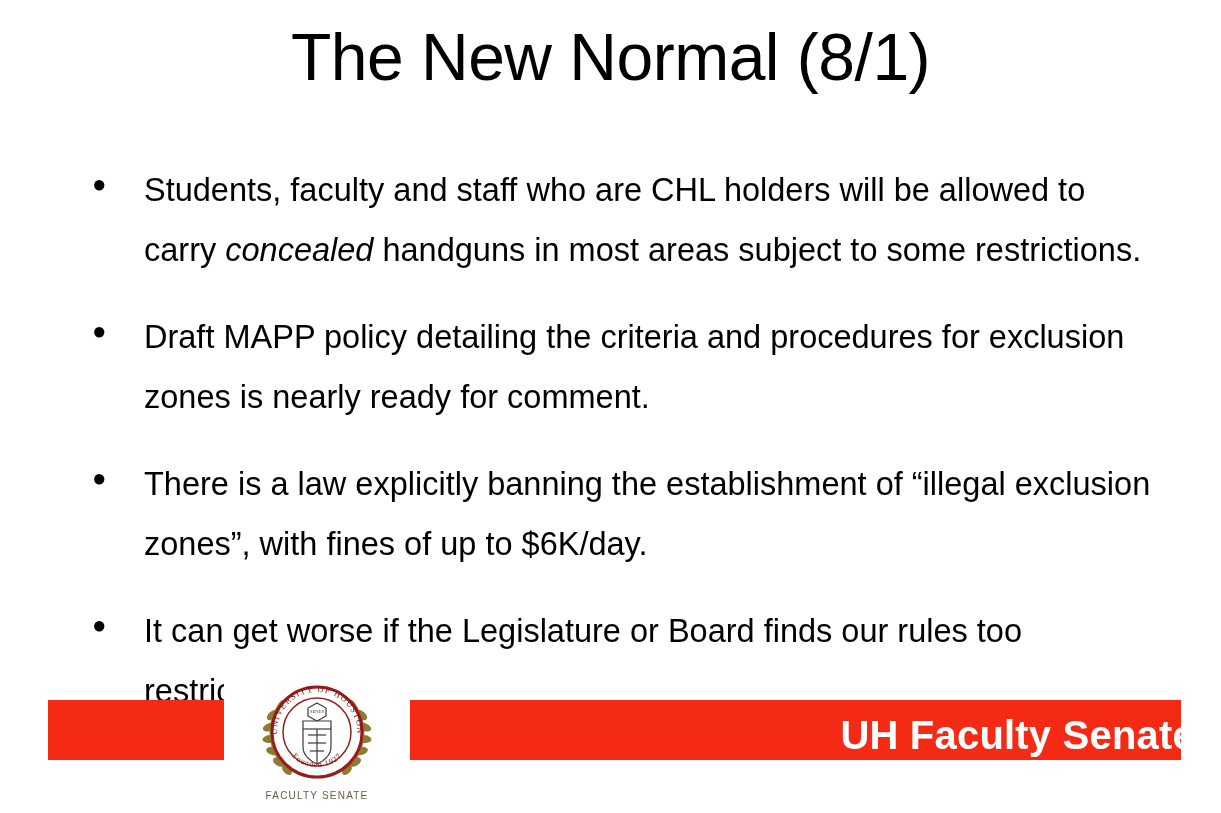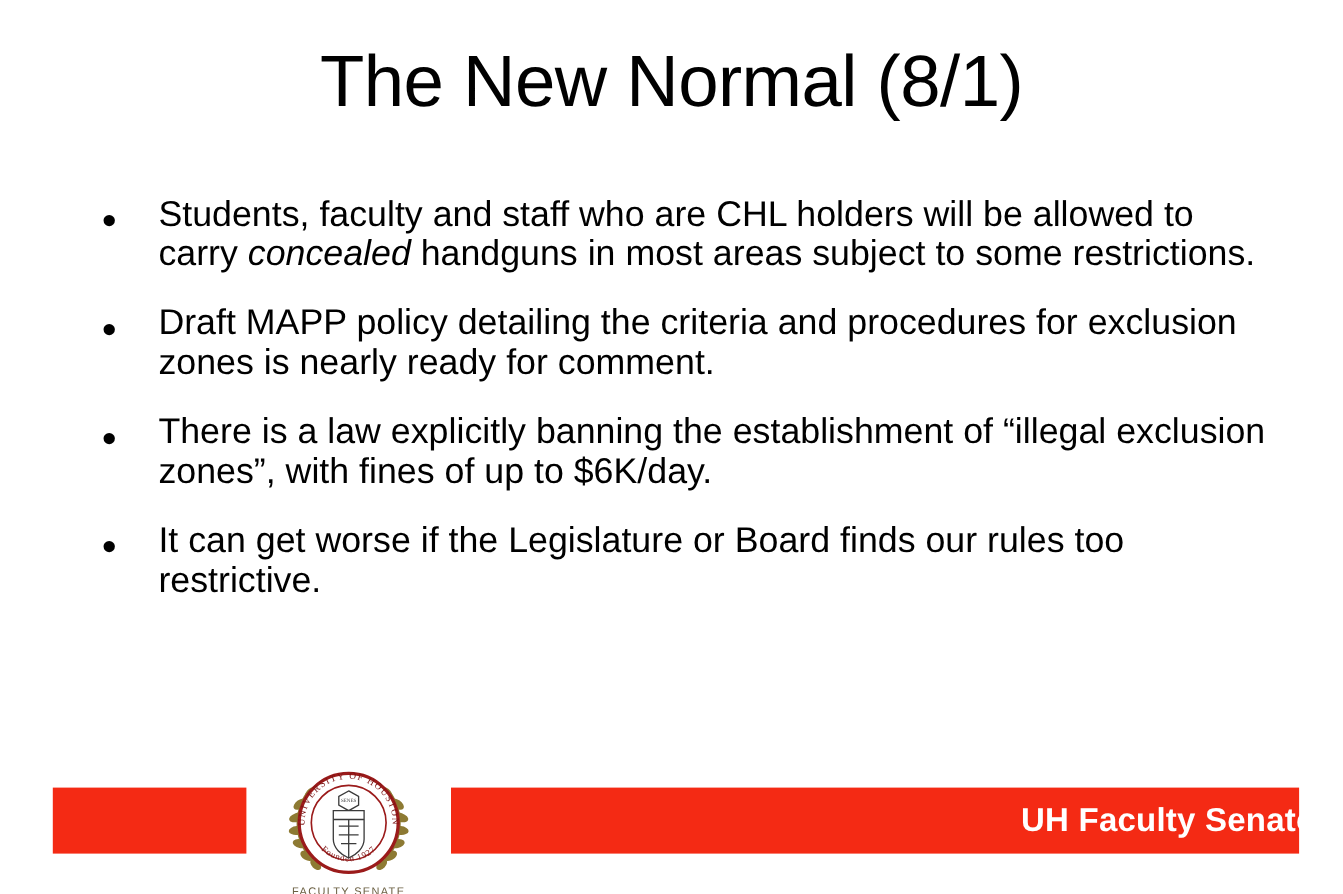--- a/index.html
+++ b/index.html
@@ -12,21 +12,20 @@
     height: 813px;
     font-family: "Liberation Sans", sans-serif;
     color: #000000;
     position: relative;
     overflow: hidden;
   }
   .slide {
     position: absolute;
     inset: 0;
     background: #ffffff;
-    margin-top: 16px;
   }
   .slide-title {
     position: absolute;
     top: 18px;
     left: 0;
     width: 100%;
     text-align: center;
     font-size: 66px;
     line-height: 78px;
     font-weight: normal;
@@ -49,39 +48,39 @@
     width: 52px;
     font-size: 24px;
     line-height: 48px;
     text-align: left;
     padding-left: 14px;
     color: #000000;
   }
   .bullet-text {
     flex: 1 1 auto;
     font-size: 32.5px;
-    line-height: 36px;
+    line-height: 60px;
     color: #000000;
   }
   .bullet-text em {
     font-style: italic;
   }
   .footer-bar {
     position: absolute;
     left: 48px;
     top: 700px;
     width: 1133px;
     height: 60px;
     background: #f42a14;
   }
   .footer-text {
     position: absolute;
     right: 26px;
     top: 713px;
-    font-size: 30px;
+    font-size: 40px;
     font-weight: bold;
     color: #ffffff;
     letter-spacing: 0.2px;
   }
   .seal-box {
     position: absolute;
     left: 224px;
     top: 673px;
     width: 186px;
     height: 133px;

